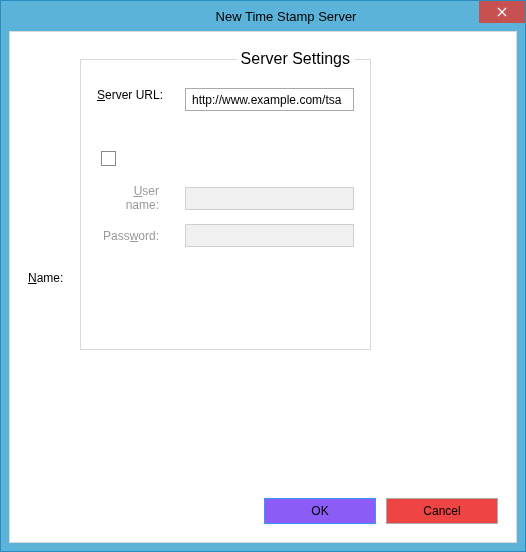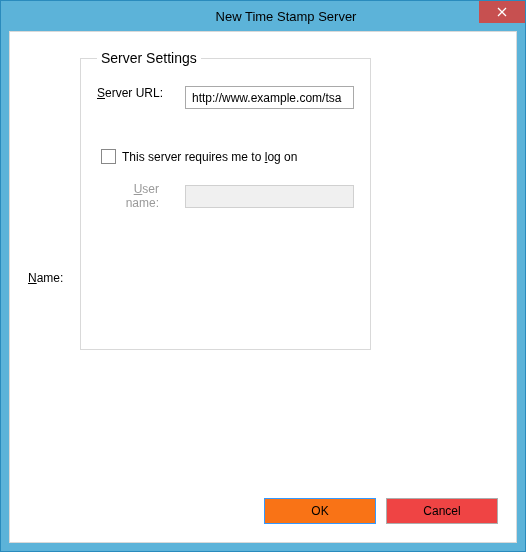--- a/index.html
+++ b/index.html
@@ -80,21 +80,22 @@
   }
   fieldset.server-settings {
     border: 1px solid #d9d9d9;
     padding: 14px 16px 18px 16px;
     margin: 0;
     height: 300px;
     position: relative;
   }
   fieldset.server-settings legend {
     padding: 0 4px;
-    font-size: 14px;
+    font-size: 16px;
+    text-align: right;
   }
   .row-url {
     display: flex;
     align-items: flex-start;
     margin-bottom: 40px;
     margin-top: 6px;
   }
   .row-url label {
     width: 88px;
   }
@@ -152,21 +153,21 @@
     height: 26px;
     border: 1px solid #adadad;
     background: #ef4444;
     cursor: pointer;
     display: flex;
     align-items: center;
     justify-content: center;
   }
   .btn.primary {
     border: 1px solid #3399ff;
-    background: #f97316;
+    background: #8b5cf6;
   }
   .underline-letter {
     text-decoration: underline;
   }
 </style>
 </head>
 <body>
 
 <div class="window">
   <div class="titlebar">
@@ -188,28 +189,31 @@
     <fieldset class="server-settings">
       <legend>Server Settings</legend>
 
       <div class="row-url">
         <label><span class="underline-letter">S</span>erver URL:</label>
         <input type="text" value="http://www.example.com/tsa" style="">
       </div>
 
       <div class="checkbox-row">
         <input type="checkbox" style="">
-        <label>This server requires me to <span class="underline-letter">l</span>og on</label>
       </div>
 
       <div class="cred-row">
         <label><span class="underline-letter">U</span>ser name:</label>
         <input type="text" disabled="" value="" style="">
       </div>
 
+      <div class="cred-row">
+        <label>Pass<span class="underline-letter">w</span>ord:</label>
+        <input type="password" disabled="" value="" style="">
+      </div>
     </fieldset>
 
     <div class="button-row">
       <button class="btn primary">
         <span>OK</span>
       </button>
       <button class="btn">
         <span>Cancel</span>
       </button>
     </div>

